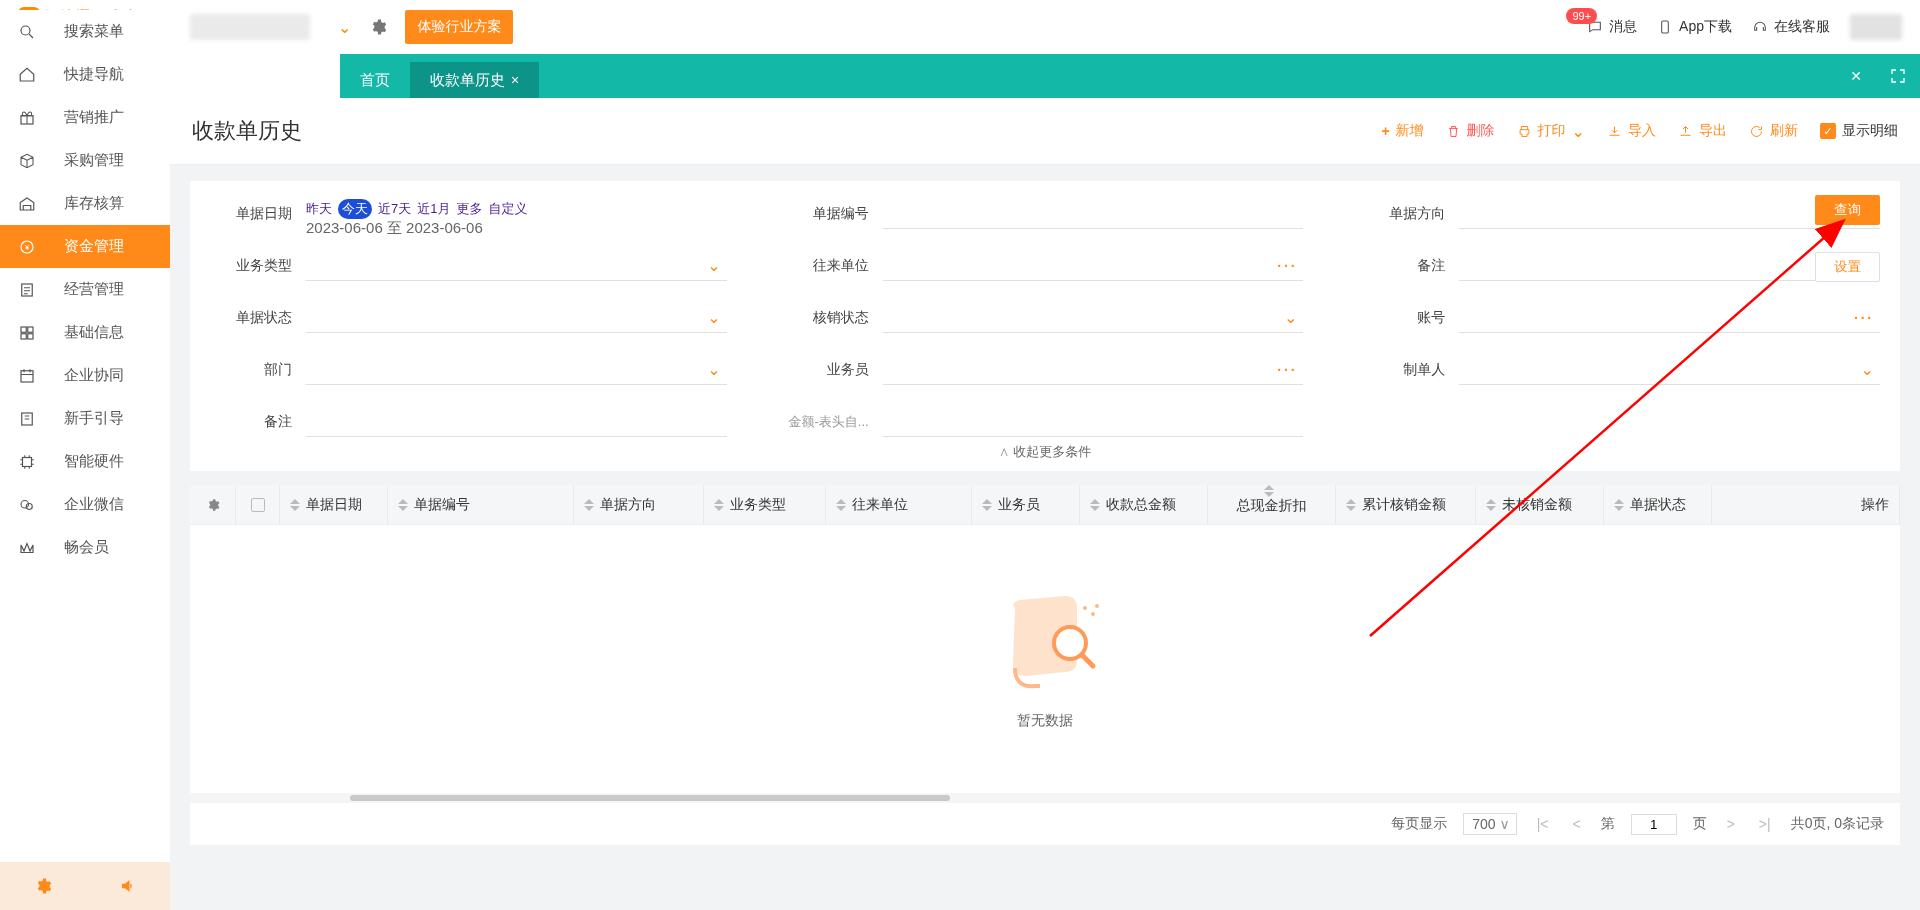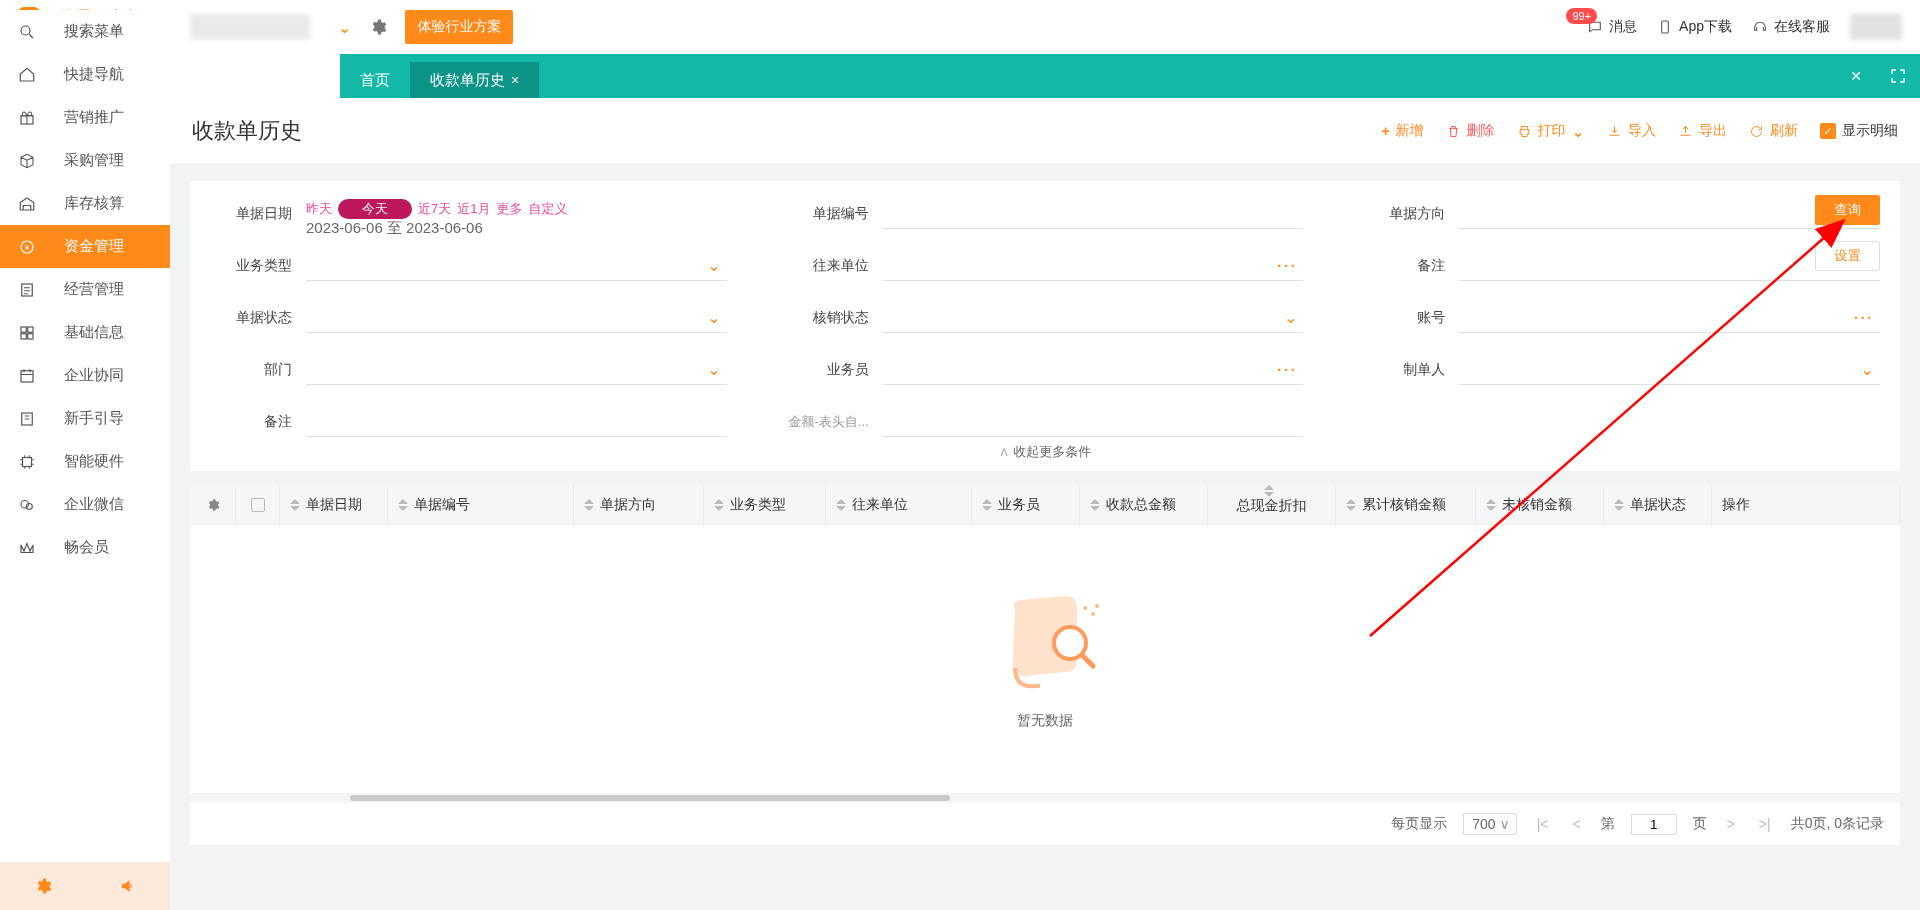--- a/index.html
+++ b/index.html
@@ -65,35 +65,35 @@
 .filter-grid { display:grid; grid-template-columns: 1fr 1fr 1fr; column-gap: 60px; row-gap: 22px; }
 .field { display:flex; align-items:center; }
 .field-label { width: 96px; text-align:right; padding-right:14px; color:#444; font-size:14px; }
 .field-ctrl { flex:1; border-bottom:1px solid #e0e0e0; height:30px; display:flex; align-items:center; justify-content:flex-end; padding-right:6px; position:relative; }
 .field-ctrl.noborder { border-bottom:none; justify-content:flex-start; }
 .fc-chev { color:#ff8a1a; font-size:16px; }
 .fc-dots { color:#ff8a1a; font-weight:700; letter-spacing:2px; }
 .field-note { color:#999; font-size:13px; }
 
 .date-pills { display:flex; align-items:center; gap:6px; flex-wrap:wrap; }
-.date-pills span { font-size:13px; color:#ec4899; cursor:pointer; }
-.date-pills .active { background:#be185d; color:#fff; padding:1px 24px; border-radius:10px; }
+.date-pills span { font-size:13px; color:#4c1d95; cursor:pointer; }
+.date-pills .active { background:#1d4ed8; color:#fff; padding:1px 4px; border-radius:10px; }
 .date-range { font-size:15px; color:#666; width:100%; }
 
-.filter-side { position:absolute; right:20px; top:14px; display:flex; flex-direction:column; gap:16px; }
+.filter-side { position:absolute; right:20px; top:14px; display:flex; flex-direction:column; gap:27px; }
 .query-btn { background:#ff8a1a; color:#fff; border:none; padding:6px 18px; border-radius:2px; cursor:pointer; }
 .settings-btn { background:#fff; color:#ff8a1a; border:1px solid #e0e0e0; padding:5px 18px; border-radius:2px; cursor:pointer; }
 
 .collapse-bar { text-align:center; padding:6px 0 10px 0; color:#666; font-size:13px; cursor:pointer; }
 .collapse-bar::before { content:"∧ "; color:#999; }
 
 .table-card { background:#fff; margin: 14px 20px 12px 20px; display:flex; flex-direction:column; height: 360px; position:relative; }
 .thead { display:flex; height:40px; background:#f5f6f7; border-bottom:1px solid #eee; font-size:14px; color:#333; align-items:stretch; }
 .th { display:flex; align-items:center; justify-content:flex-start; border-right:1px solid #eaeaea; padding:0 10px; white-space:nowrap; }
-.th.center { justify-content:flex-start; }
+.th.center { justify-content:flex-end; }
 .sort { width:10px; height:12px; margin-right:6px; position:relative; }
 .sort::before, .sort::after { content:""; position:absolute; left:0; border-left:5px solid transparent; border-right:5px solid transparent; }
 .sort::before { top:0; border-bottom:5px solid #bbb; }
 .sort::after  { bottom:0; border-top:5px solid #bbb; }
 
 
 .c-gear { width:46px; justify-content:center; }
 .c-chk  { width:44px; justify-content:center; }
 .c1 { width:108px; }
 .c2 { width:186px; }

